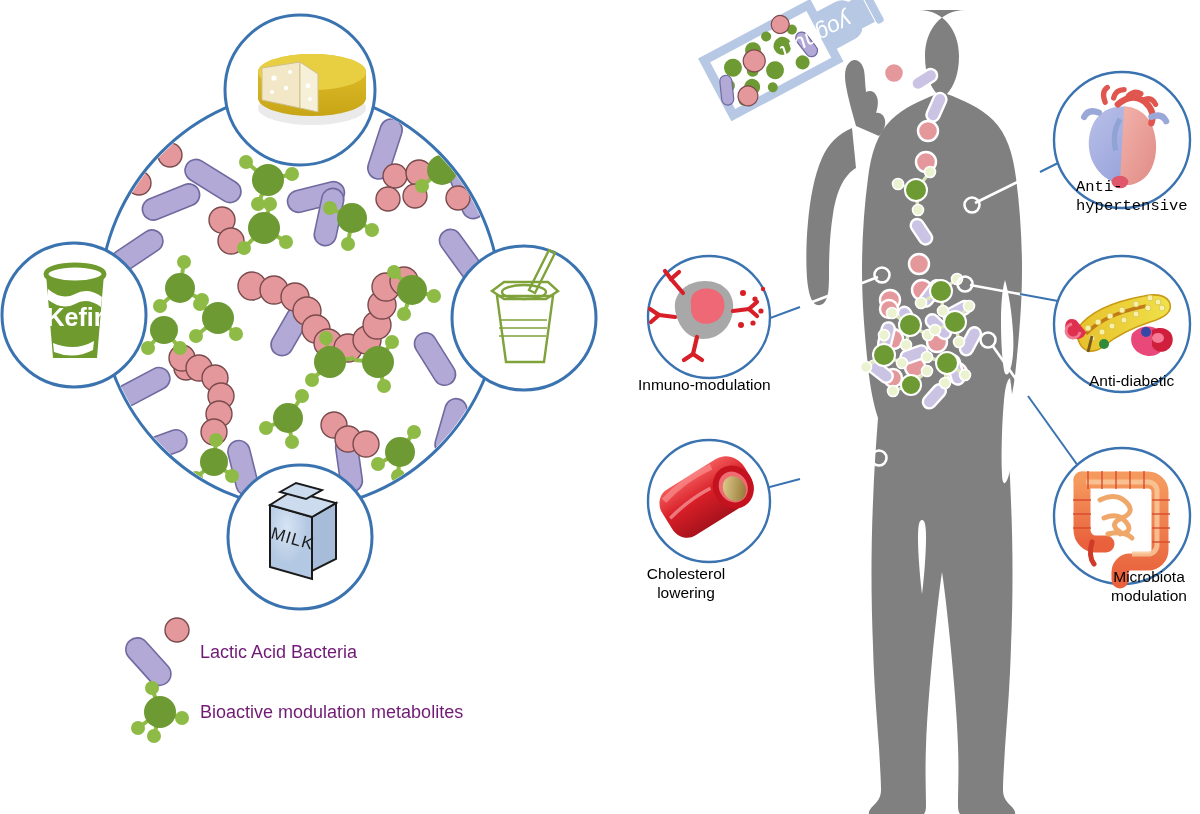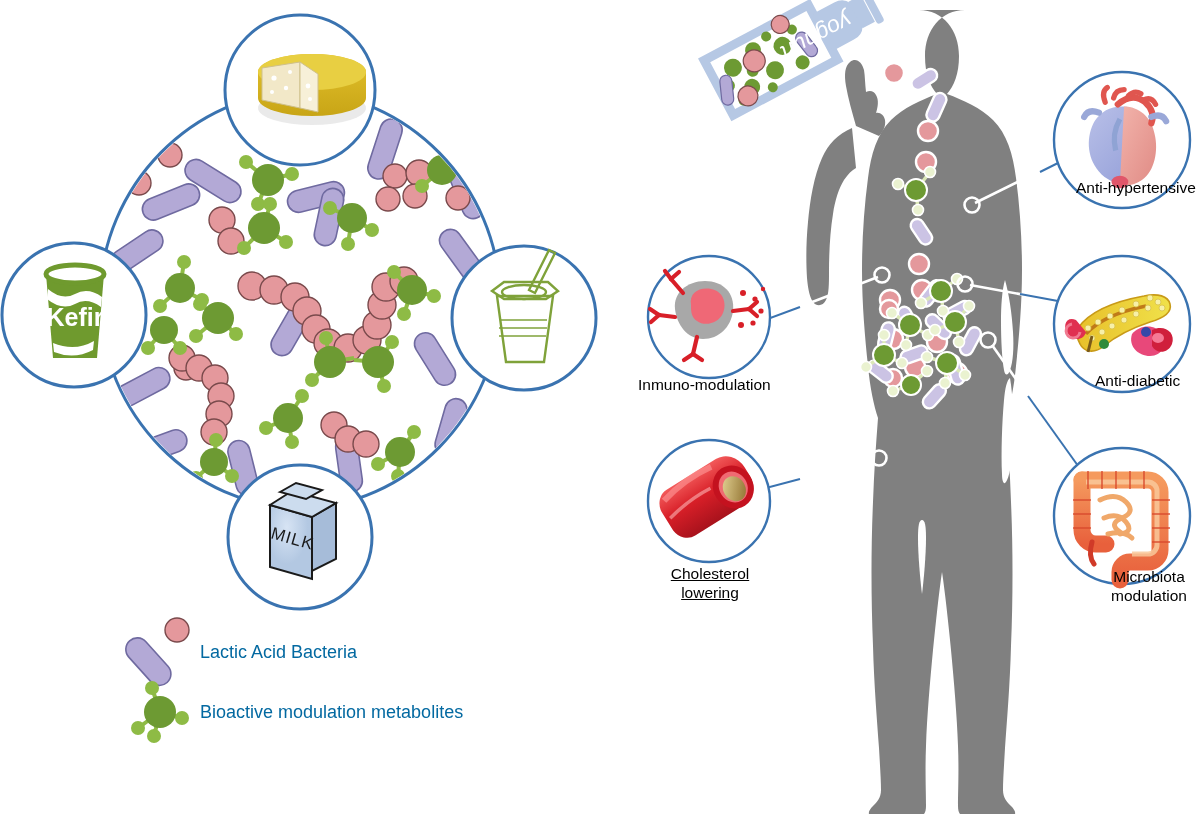--- a/index.html
+++ b/index.html
@@ -4,21 +4,21 @@
 <title>Fermented Dairy Probiotics Health Benefits</title>
 <style>
   html,body{margin:0;padding:0;background:#ffffff;}
   body{width:1200px;height:814px;overflow:hidden;
        font-family:"Liberation Sans","DejaVu Sans",sans-serif;}
   #stage{position:relative;width:1200px;height:814px;background:#fff;}
   svg.layer{position:absolute;top:0;left:0;width:1200px;height:814px;}
   .lbl{position:absolute;color:#000;font-size:15.5px;line-height:19px;
        font-family:"Liberation Sans","DejaVu Sans",sans-serif;white-space:pre-line;}
   .lbl.ctr{text-align:center;}
-  .legend-txt{position:absolute;color:#0369a1;font-size:18px;
+  .legend-txt{position:absolute;color:#701a75;font-size:18px;
        font-family:"Liberation Sans","DejaVu Sans",sans-serif;}
 </style>
 </head>
 <body>
 
 <div id="stage">
 
   <svg class="layer" viewBox="0 0 1200 814">
     <defs>
 
@@ -679,25 +679,25 @@
         <ellipse cx="28" cy="3" rx="11" ry="13" fill="url(#gPlaque)"></ellipse>
         <path d="M-38,-24 q28,-8 58,-4" fill="none" stroke="#ff9a9a" stroke-width="6" opacity=".6"></path>
         <path d="M-42,-6 q26,-6 50,-4" fill="none" stroke="#ffc0c0" stroke-width="3.5" opacity=".55"></path>
       </g>
     </g>
   </svg>
 
   <div class="legend-txt" style="left:200px;top:642px;">Lactic Acid Bacteria</div>
   <div class="legend-txt" style="left:200px;top:702px;">Bioactive modulation metabolites</div>
 
-  <div class="lbl" style="left:1076px;top:178px;">Anti-hypertensive</div>
-
-  <div class="lbl" style="left:1089px;top:371px;margin-left:6px;">Anti-diabetic</div>
+  <div class="lbl" style="left:1076px;top:178px;font-family:Liberation Mono, monospace;">Anti-hypertensive</div>
+
+  <div class="lbl" style="left:1089px;top:371px;">Anti-diabetic</div>
 
   <div class="lbl ctr" style="left:1090px;top:567px;width:118px;">Microbiota
 modulation</div>
 
   <div class="lbl" style="left:638px;top:375px;text-align:right;">Inmuno-modulation</div>
 
-  <div class="lbl ctr" style="left:650px;top:564px;width:120px;text-decoration:underline;">Cholesterol
+  <div class="lbl ctr" style="left:626px;top:564px;width:120px;">Cholesterol
 lowering</div>
 
 </div>
 
 </body></html>

